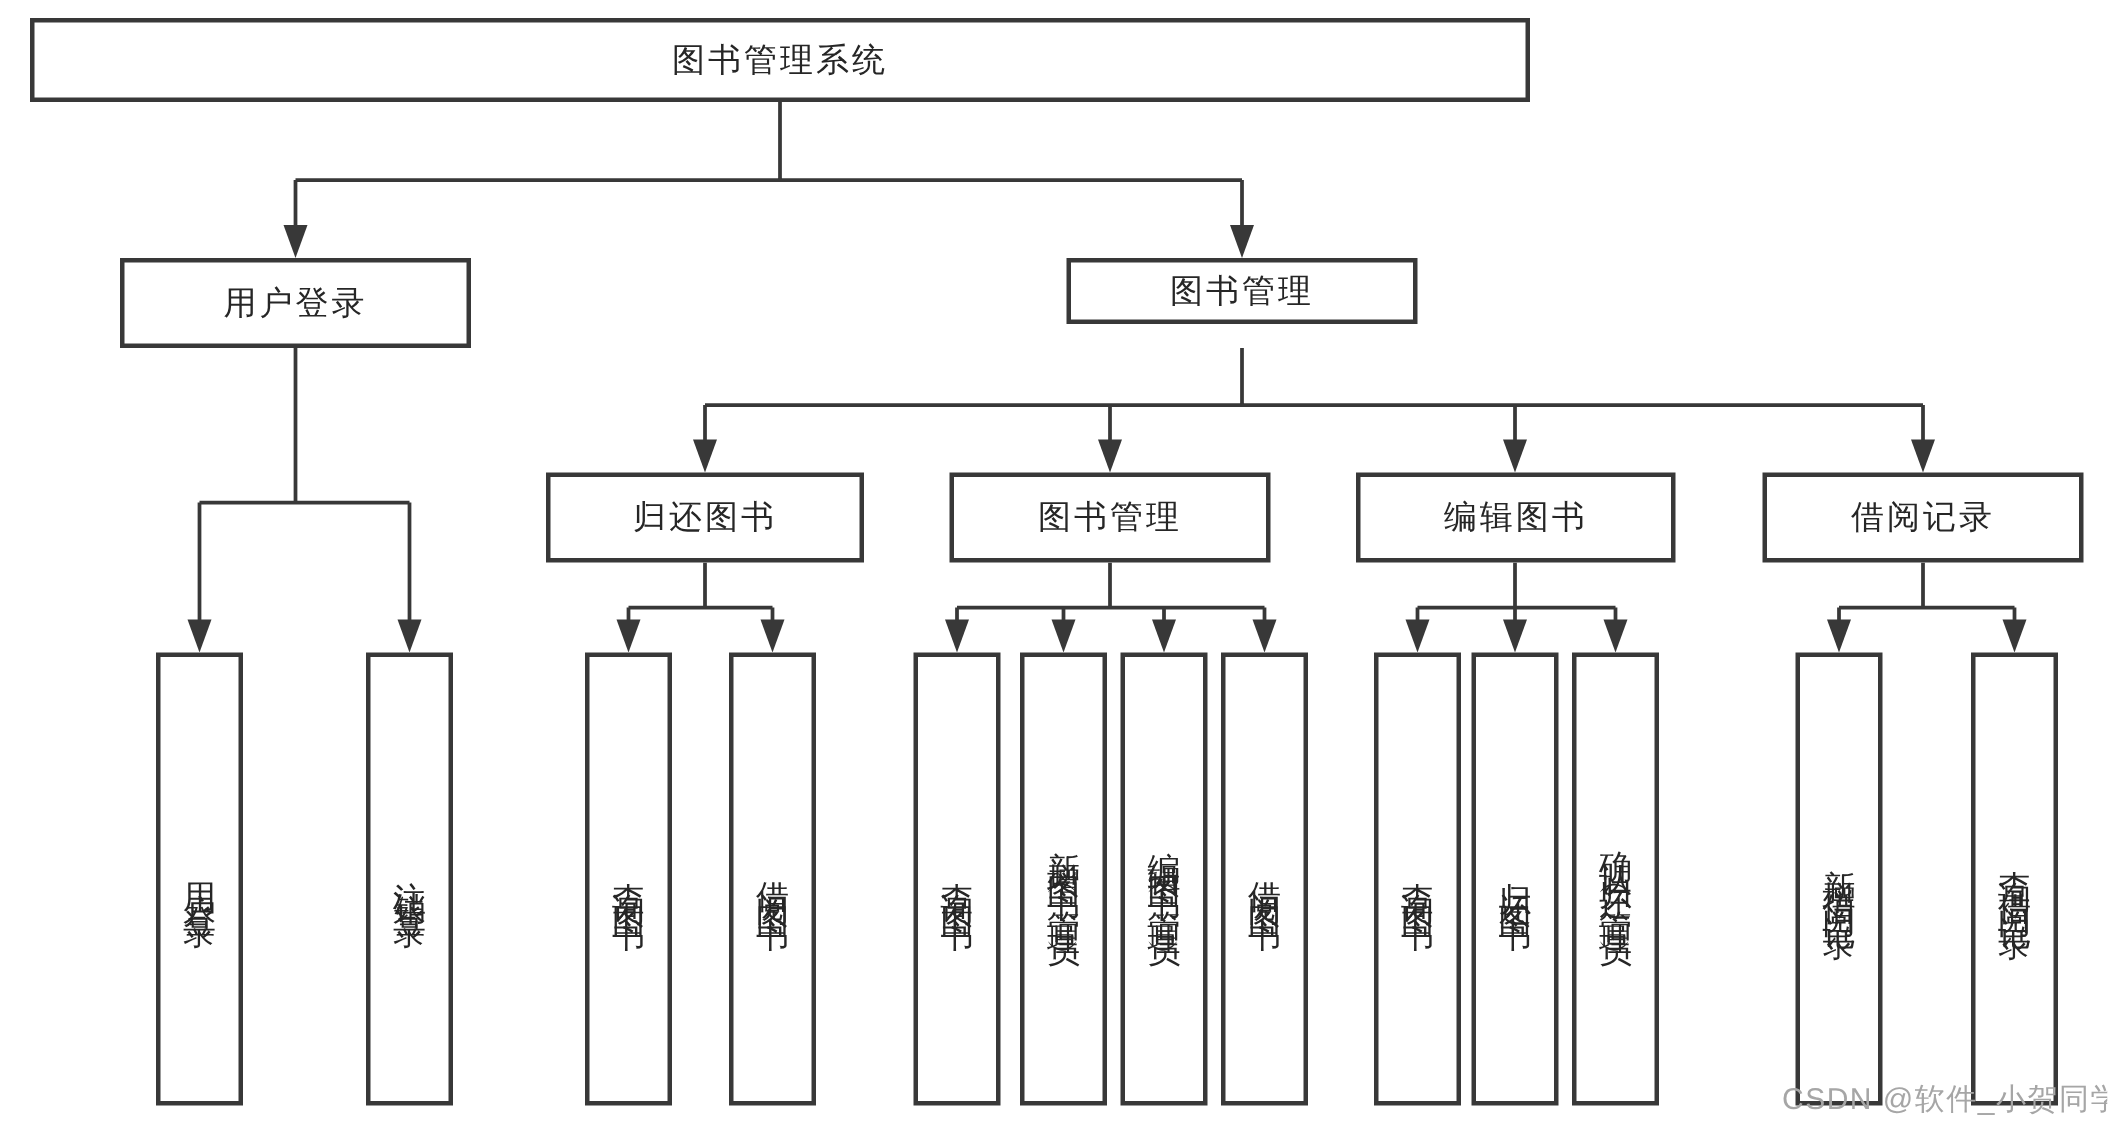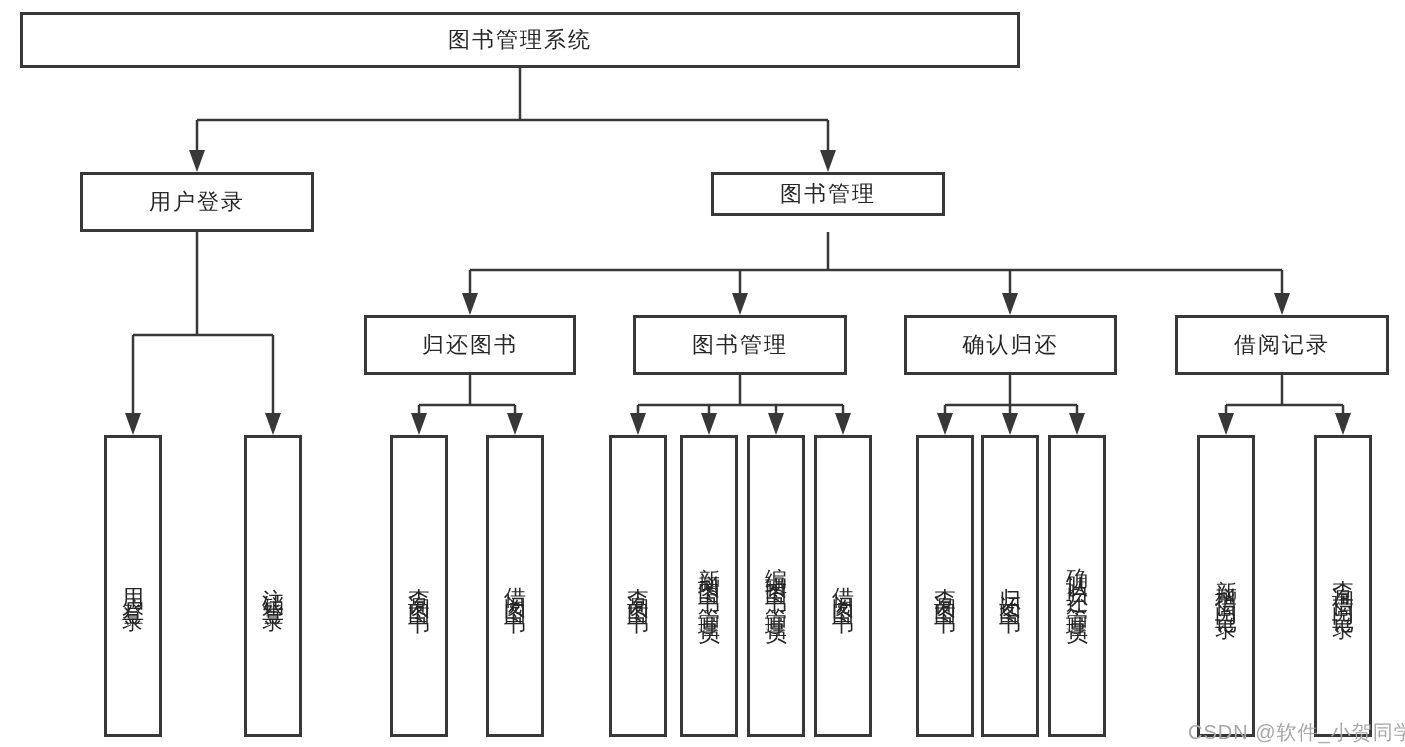--- a/index.html
+++ b/index.html
@@ -120,21 +120,21 @@
     <span>图书管理</span>
   </div>
 
   <div class="node" style="left:364px;top:315px;width:212px;height:60px">
     <span>归还图书</span>
   </div>
   <div class="node" style="left:633px;top:315px;width:214px;height:60px">
     <span>图书管理</span>
   </div>
   <div class="node" style="left:904px;top:315px;width:213px;height:60px">
-    <span>确认归还</span>
+    <span>编辑图书</span>
   </div>
   <div class="node" style="left:1175px;top:315px;width:214px;height:60px">
     <span>借阅记录</span>
   </div>
 
   <div class="node v" style="left:104px;top:435px;width:58px;height:302px">
     <span>用户登录</span>
   </div>
   <div class="node v" style="left:244px;top:435px;width:58px;height:302px">
     <span>注销登录</span>

